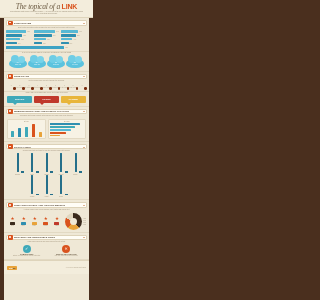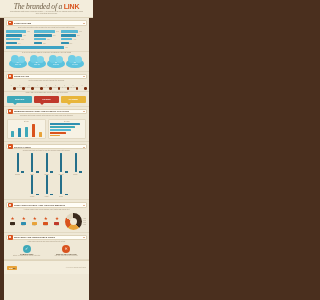--- a/index.html
+++ b/index.html
@@ -249,21 +249,21 @@
   .logo .dk { color: #5a4a34; }
   .fnote { margin-left: auto; font-size: 1.2px; color: #b0a38c; }
 </style>
 </head>
 <body>
 
 <div class="page">
 
   <div class="header">
     <div class="header-title">
-      <span>The branded of a </span><span class="accent">LINK</span>
+      <span>The topical of a </span><span class="accent">LINK</span>
     </div>
     <div class="header-sub">Understanding what makes a backlink valuable — an overview of the key signals search engines weigh when evaluating inbound links.</div>
   </div>
 
   <div class="col">
 
     <div class="sect">
       <div class="shead">
         <span class="sicon"></span>
         <span class="stitle">DOMAIN NAME</span>

